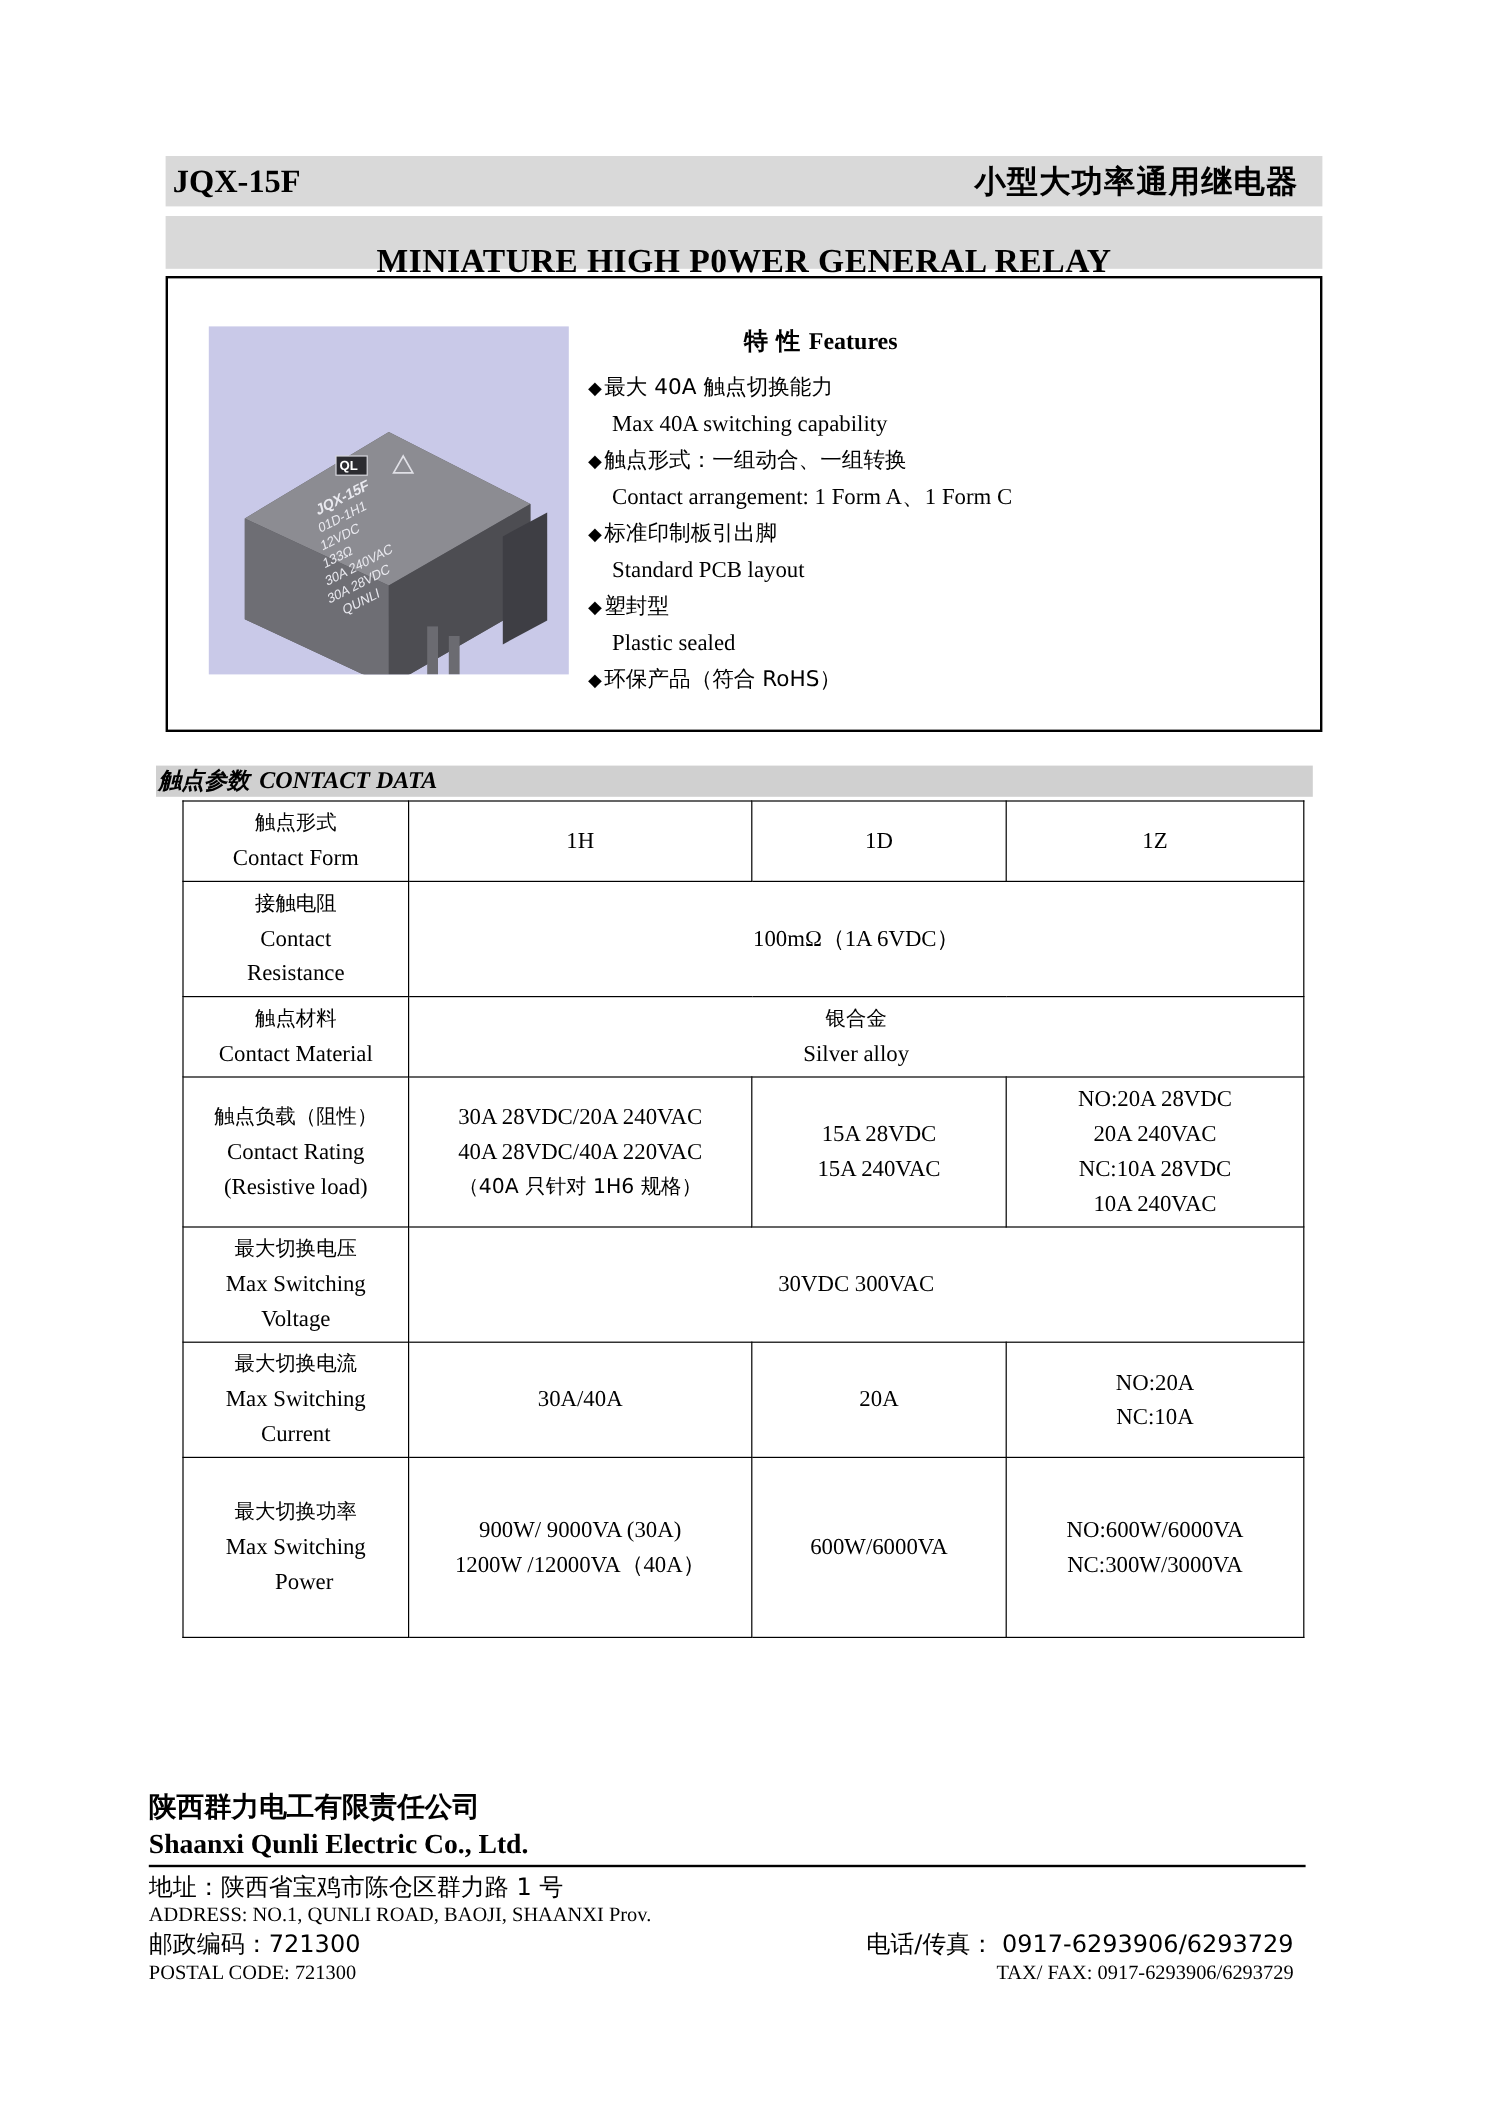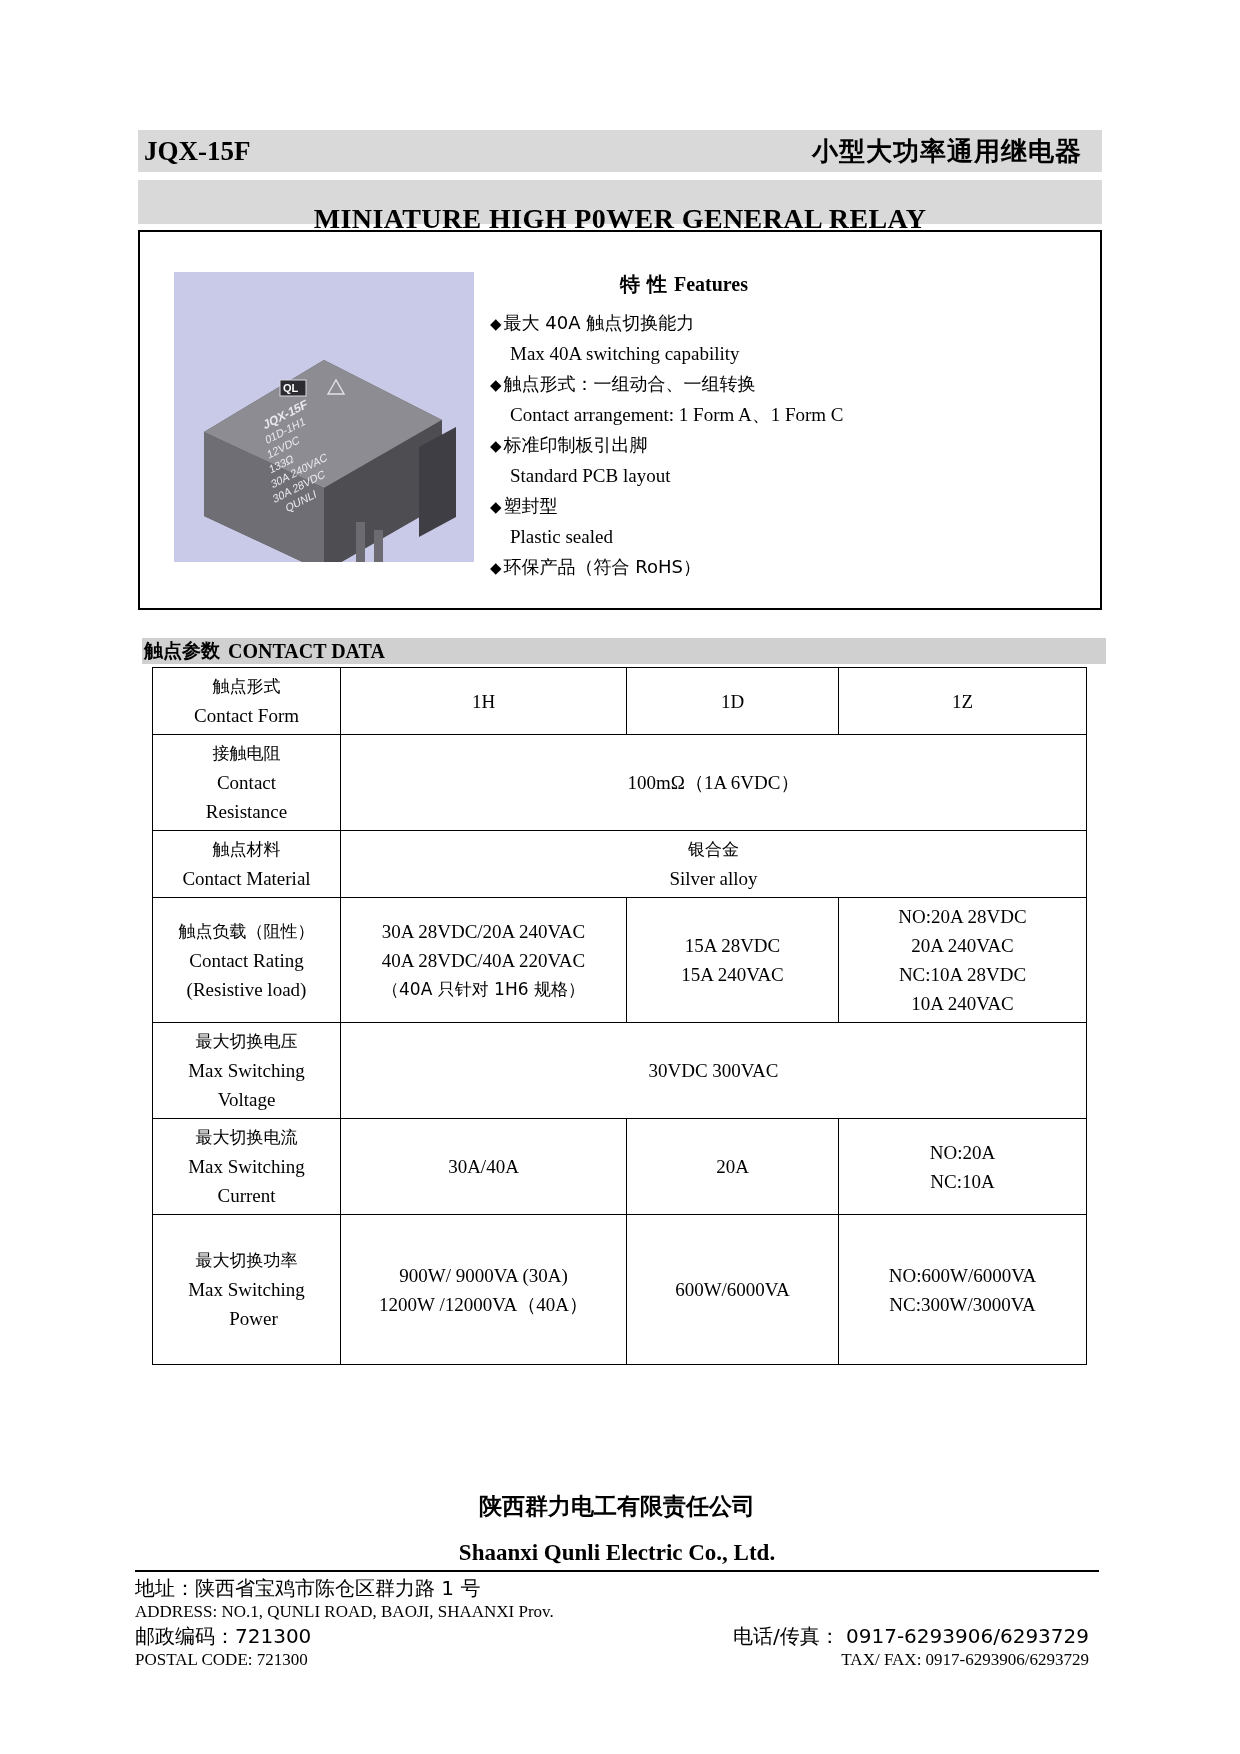--- a/index.html
+++ b/index.html
@@ -117,29 +117,30 @@
   .feat-en {
     font-family: "Liberation Serif", serif;
     font-size: 19px;
     padding-left: 20px;
   }
   .bullet { font-size: 15px; padding-right: 2px; }
 
   
   .section-bar {
     position: absolute;
-    left: 142px;
+    left: 130px;
     top: 638px;
     width: 964px;
     height: 26px;
     background: #d0d0d0;
     display: flex;
     align-items: center;
     box-sizing: border-box;
     padding-left: 2px;
+    font-style: italic;
   }
   .section-bar .cn {
     font-family: "DejaVu Sans", sans-serif;
     font-weight: bold;
     font-size: 19px;
   }
   .section-bar .en {
     font-family: "Liberation Serif", serif;
     font-weight: bold;
     font-size: 20px;
@@ -181,37 +182,35 @@
     line-height: 29px;
   }
   .lbl-en.indent { padding-left: 14px; }
   .cell-line { display: block; line-height: 29px; white-space: nowrap; }
   .right-al { text-align: right; padding-right: 10px; }
   .cn-inline { font-family: "DejaVu Sans", sans-serif; font-size: 17px; }
 
   
   .footer {
     position: absolute;
-    left: 135px;
+    left: 124px;
     top: 1490px;
     width: 964px;
-    text-align: center;
   }
   .f-cn-company {
     font-family: "DejaVu Sans", sans-serif;
     font-weight: bold;
     font-size: 23px;
     line-height: 32px;
   }
   .f-en-company {
     font-family: "Liberation Serif", serif;
     font-weight: bold;
     font-size: 23px;
     line-height: 30px;
-    margin-top: 16px;
   }
   .rule {
     border-bottom: 2px solid #000;
     margin-top: 2px;
     margin-bottom: 4px;
     width: 964px;
   }
   .f-row {
     font-family: "Liberation Serif", serif;
     font-size: 17px;

